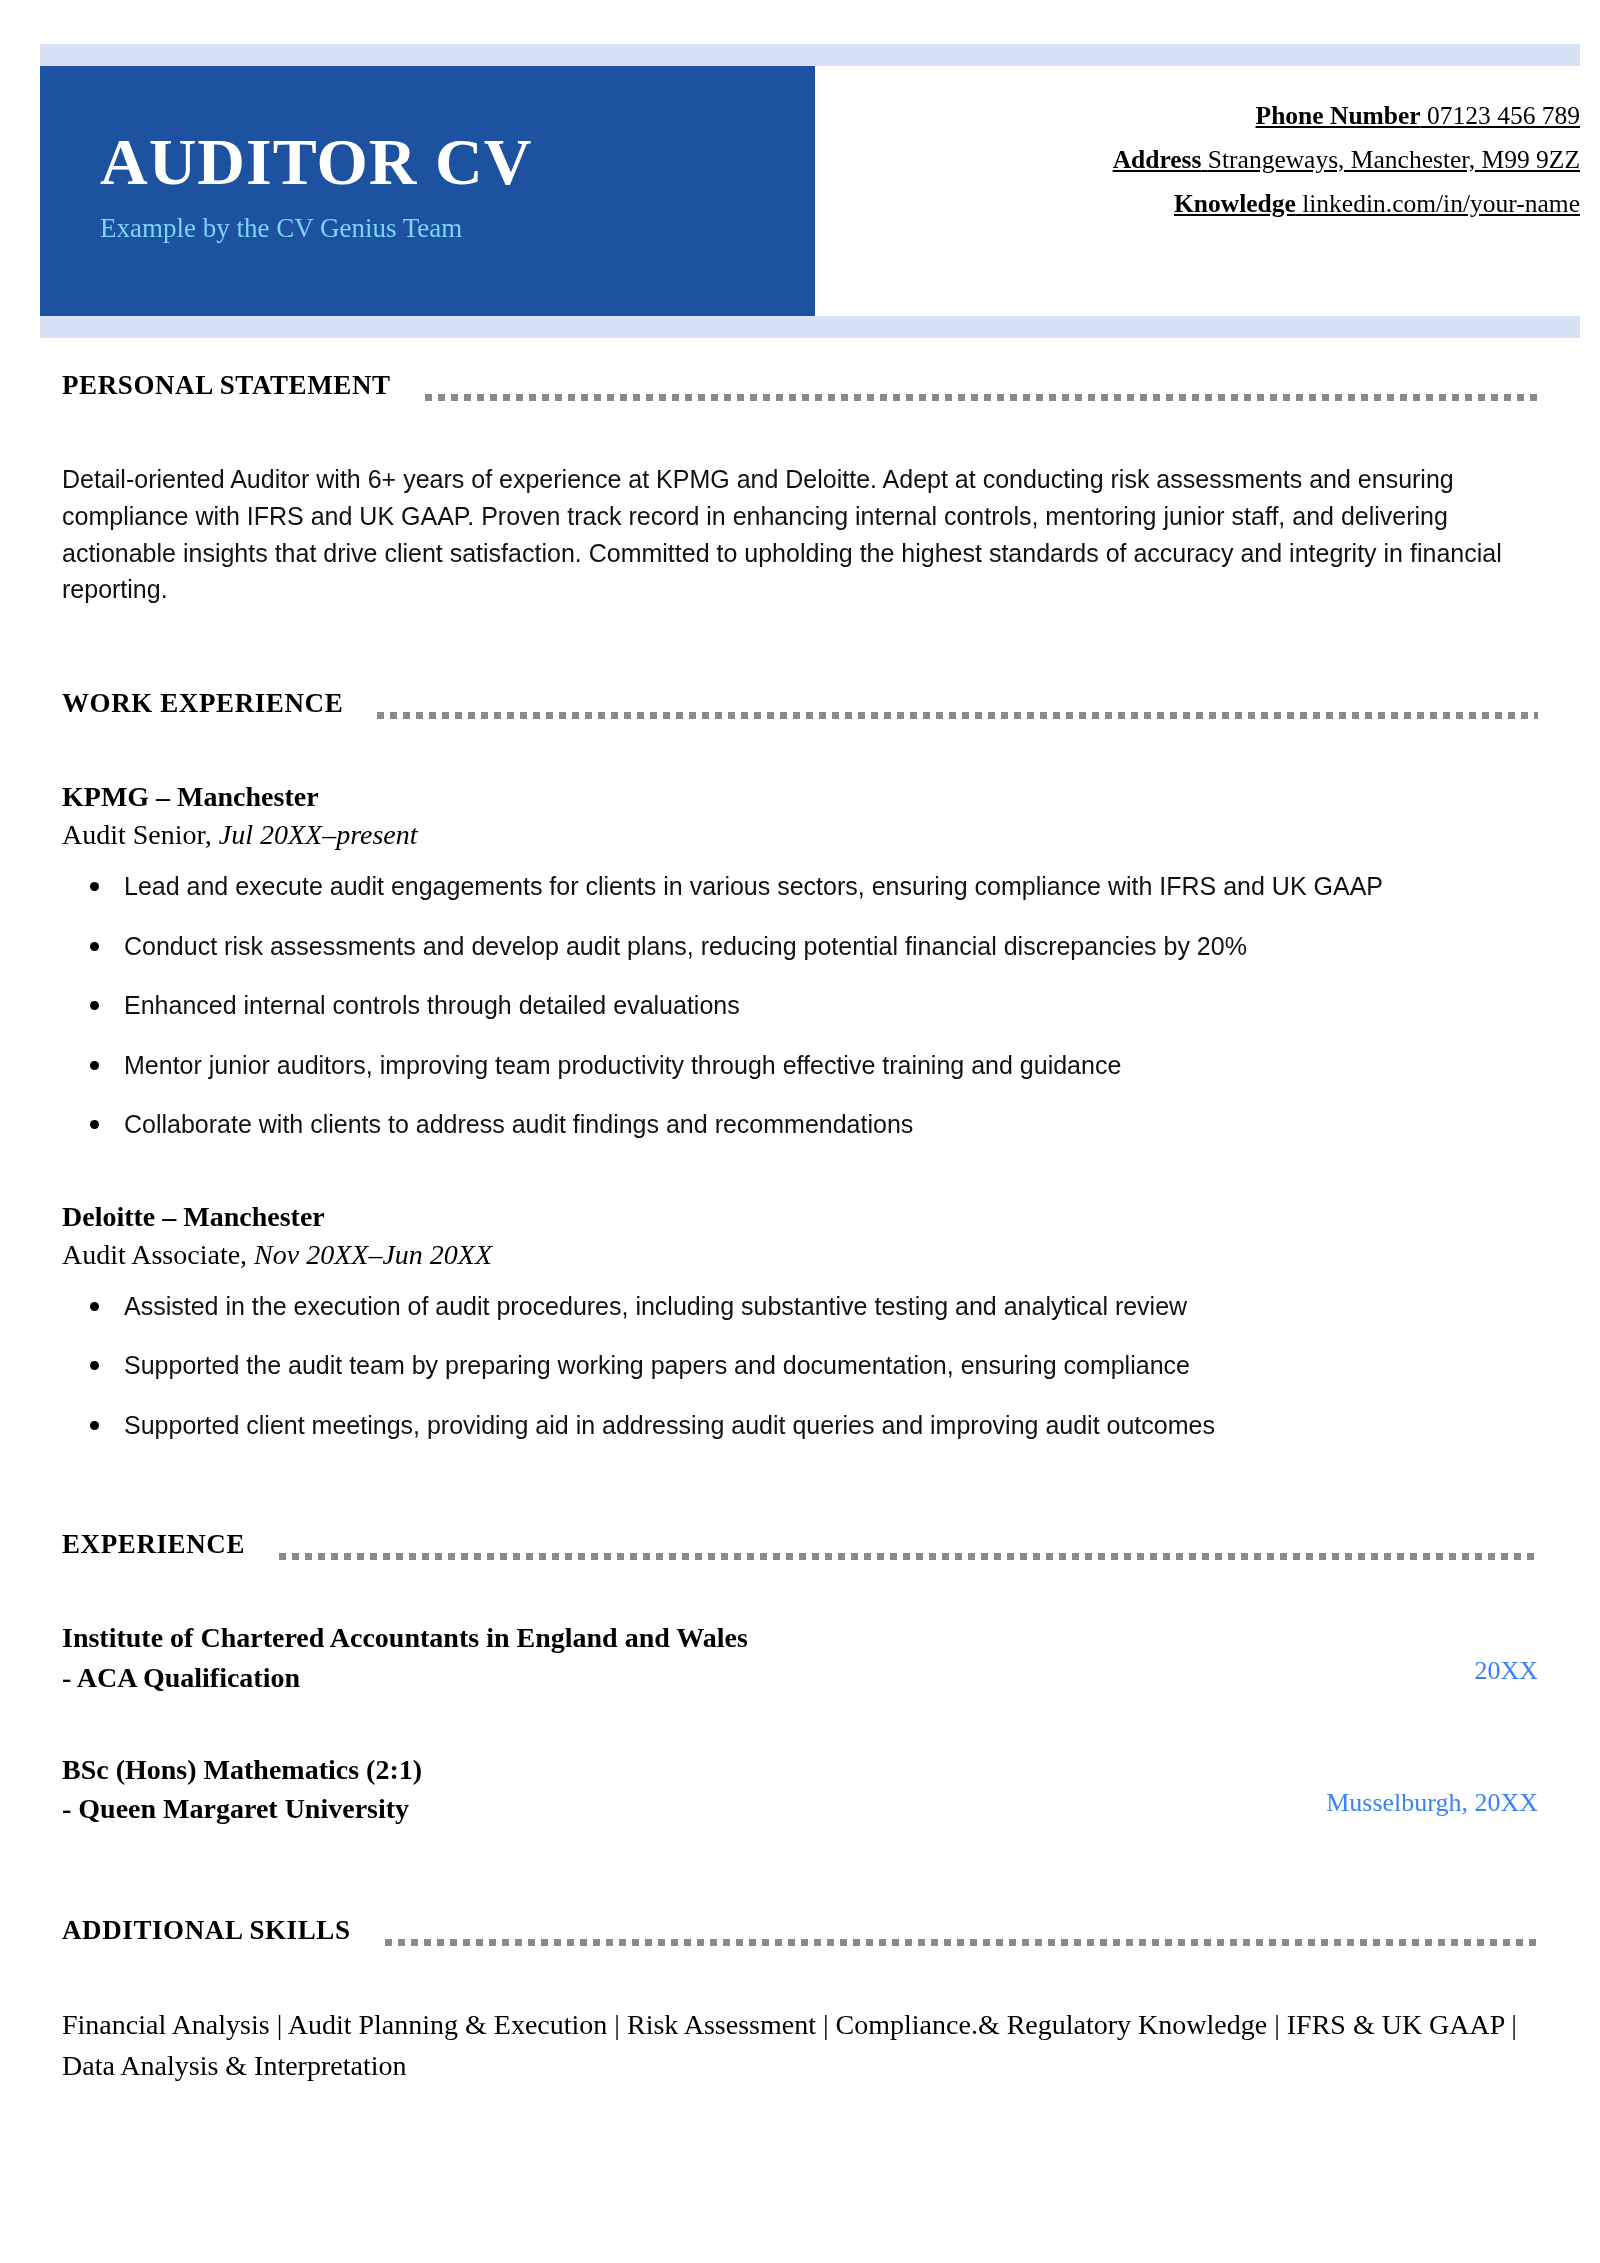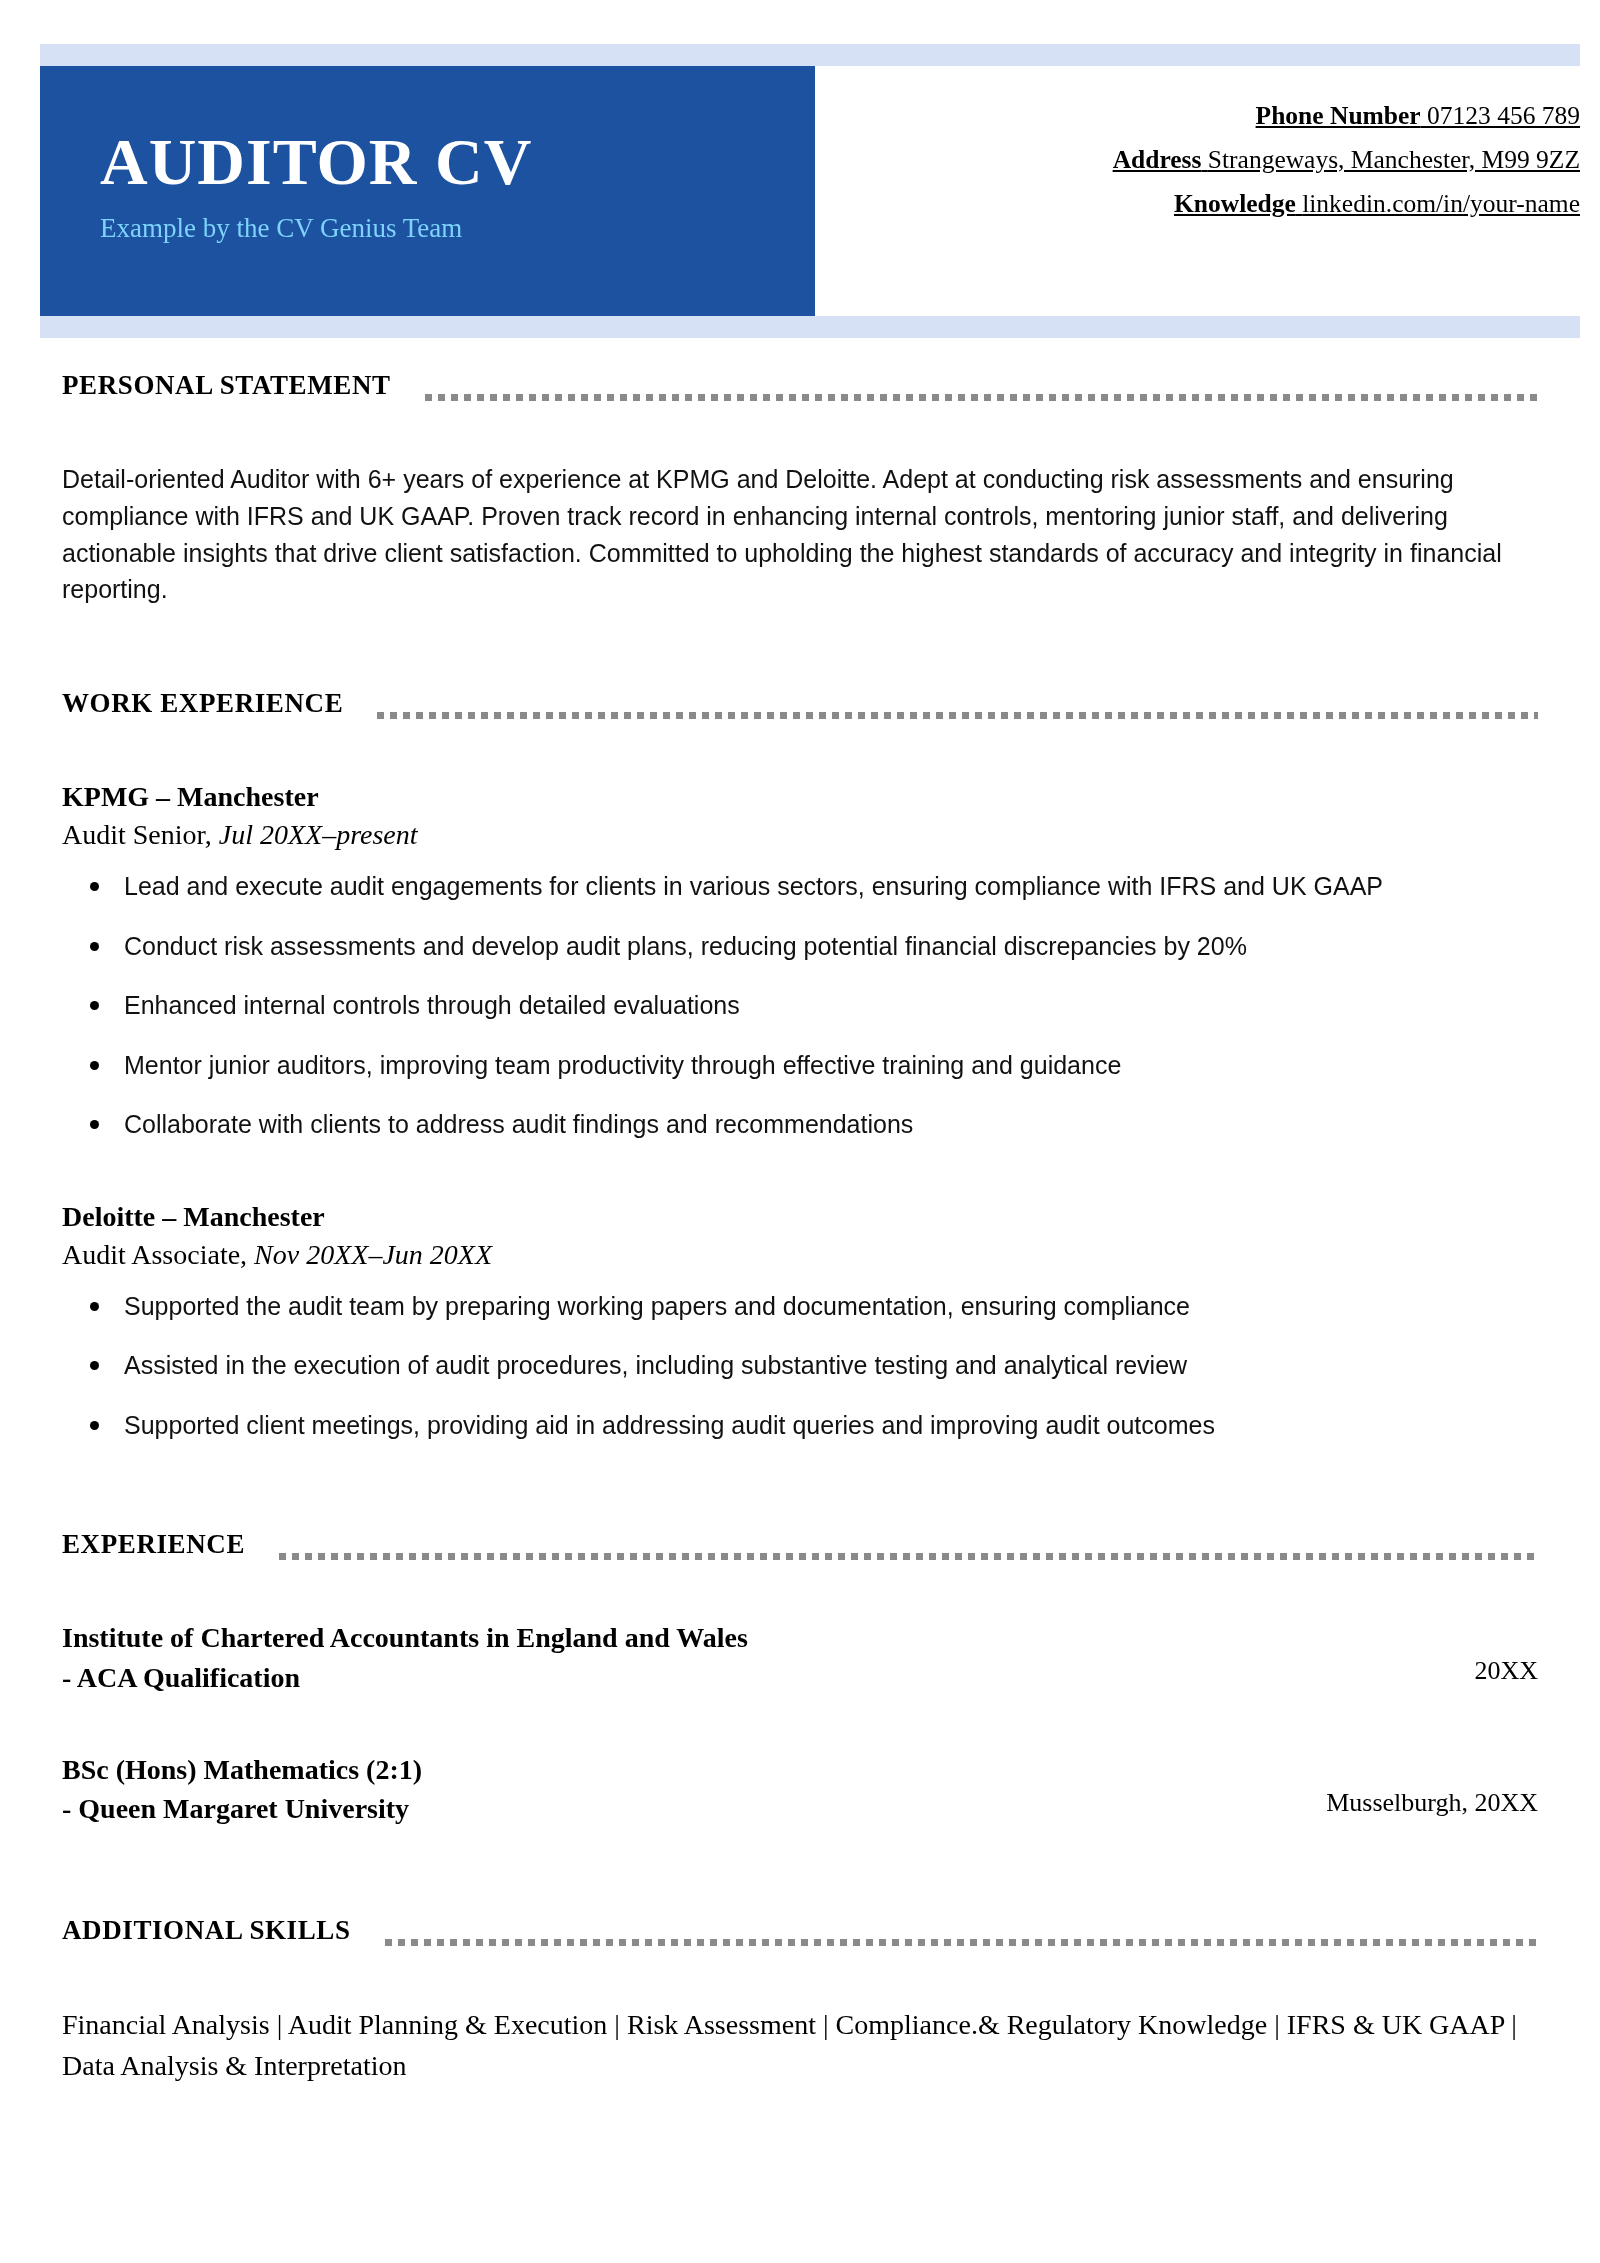--- a/index.html
+++ b/index.html
@@ -187,21 +187,21 @@
   .edu-left {
     font-family: "Liberation Serif", serif;
     font-weight: 700;
     font-size: 28px;
     line-height: 1.42;
     color: #000000;
   }
   .edu-right {
     font-family: "Liberation Serif", serif;
     font-size: 26px;
-    color: #000000;
+    color: #3b82f6;
     white-space: nowrap;
     text-align: right;
     padding-top: 38px;
   }
 
   
   .skills-text {
     font-family: "Liberation Serif", serif;
     font-size: 28px;
     line-height: 1.48;
@@ -266,22 +266,22 @@
           <li>Enhanced internal controls through detailed evaluations</li>
           <li>Mentor junior auditors, improving team productivity through effective training and guidance</li>
           <li>Collaborate with clients to address audit findings and recommendations</li>
         </ul>
       </div>
 
       <div class="job" style="margin-top:58px;">
         <div class="job-company">Deloitte – Manchester</div>
         <div class="job-role"><span>Audit Associate, </span><span class="dates">Nov 20XX–Jun 20XX</span></div>
         <ul class="bullets">
+          <li>Assisted in the execution of audit procedures, including substantive testing and analytical review</li>
           <li>Supported the audit team by preparing working papers and documentation, ensuring compliance</li>
-          <li>Assisted in the execution of audit procedures, including substantive testing and analytical review</li>
           <li>Supported client meetings, providing aid in addressing audit queries and improving audit outcomes</li>
         </ul>
       </div>
     </div>
 
     <div class="section" style="margin-top:86px;">
       <div class="section-head">
         <div class="section-title">EXPERIENCE</div>
         <div class="dots"></div>
       </div>

